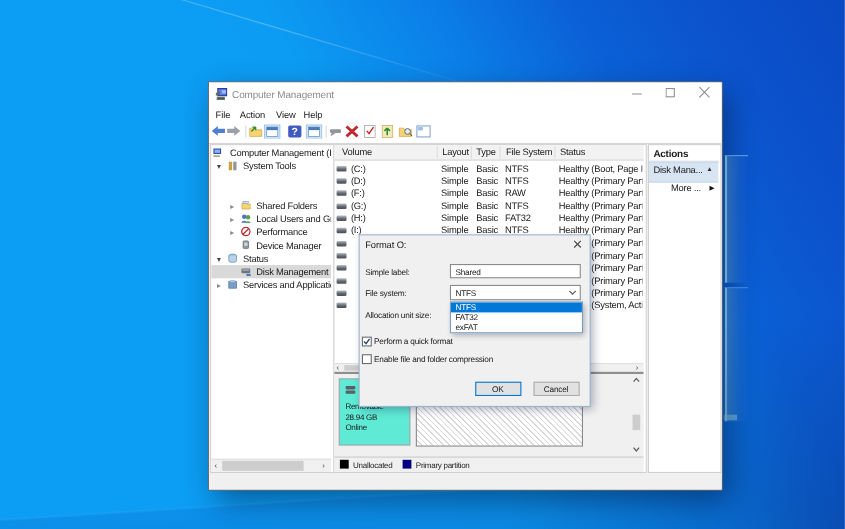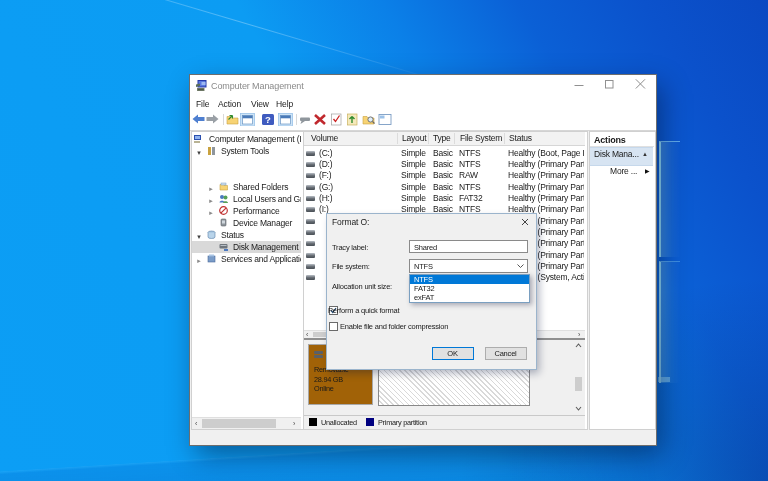--- a/index.html
+++ b/index.html
@@ -315,21 +315,21 @@
 
   <div class="ab sb" style="left:114px;top:255px;width:281px;height:7px">
     <div class="arr" style="left:2px;top:0">‹</div>
     <div class="sbthumb" style="left:9px;top:1px;width:120px;height:5px"></div>
     <div class="arr" style="left:274px;top:0">›</div>
   </div>
 
   <div class="ab" style="left:114px;top:263px;width:281px;height:1.5px;background:#8f8f8f"></div>
 
   <div class="ab" id="gpane"></div>
-  <div class="ab" style="left:118px;top:269px;width:63px;height:59px;background:#a16207;border:1px solid #a8a8a8;overflow:hidden">
+  <div class="ab" style="left:118px;top:269px;width:63px;height:59px;background:#5eead4;border:1px solid #a8a8a8;overflow:hidden">
     <svg class="ab" style="left:5px;top:6px" width="10" height="8">
         <rect x="0" y="0" width="9" height="3" rx="1" fill="#5a6068"></rect>
         <rect x="0" y="4" width="9" height="3" rx="1" fill="#5a6068"></rect>
       </svg>
     <div class="ab" style="left:5px;top:20px;font-size:7.3px;letter-spacing:-0.25px;line-height:9.7px">Removable<br>28.94 GB<br>Online</div>
   </div>
   <div class="ab" id="part"></div>
 
   <div class="ab" style="left:384px;top:266px;width:9px;height:72px;background:#f0f0f0">
     <svg style="position:absolute;left:1px;top:2px" width="7" height="5" viewBox="0 0 7 5">
@@ -355,21 +355,21 @@
   <div class="ab" style="left:404px;top:74px;font-size:8.5px;letter-spacing:-0.2px">Disk Mana...</div>
   <div class="ab" style="left:452px;top:76px;font-size:6px;color:#333">▲</div>
   <div class="ab" style="left:420px;top:91px;font-size:8.5px;letter-spacing:-0.2px">More ...</div>
   <div class="ab" style="left:455px;top:92px;font-size:6px;color:#111">▶</div>
 
   <div class="ab" id="dlg">
     <div class="ab" style="left:5px;top:3px;font-size:8.5px;letter-spacing:-0.1px">Format O:</div>
     <svg class="ab" style="left:194px;top:4px" width="8" height="8" viewBox="0 0 8 8">
         <path d="M1 1 L7 7 M7 1 L1 7" stroke="#444" stroke-width="1"></path>
       </svg>
-    <div class="lbl" style="top:29px">Tracy label:</div>
+    <div class="lbl" style="top:29px">Simple label:</div>
     <div class="inp" style="top:26px">
         <span style="position:absolute;left:4px;top:1.5px">Shared</span>
       </div>
     <div class="lbl" style="top:47.5px">File system:</div>
     <div class="inp" style="top:45px;height:12px">
         <span style="position:absolute;left:4px;top:2px">NTFS</span>
       <svg style="position:absolute;right:3px;top:4px" width="7" height="5" viewBox="0 0 7 5">
           <path d="M0.5 0.5 L3.5 3.5 L6.5 0.5" stroke="#555" fill="none" stroke-width="1"></path>
         </svg>
     </div>
@@ -379,19 +379,19 @@
           <span style="position:absolute;left:4px;top:0.5px">NTFS</span>
         </div>
       <div style="position:absolute;left:4px;top:9.5px">FAT32</div>
       <div style="position:absolute;left:4px;top:18px">exFAT</div>
     </div>
     <div class="cb" style="top:92px">
       <svg style="position:absolute;left:0;top:0" width="7" height="7" viewBox="0 0 7 7">
           <path d="M1 3.5 L2.8 5.5 L6 1" stroke="#20476e" stroke-width="1.2" fill="none"></path>
         </svg>
     </div>
-    <div class="lbl" style="left:1px;top:91.5px">Perform a quick format</div>
+    <div class="lbl" style="left:13px;top:91.5px">Perform a quick format</div>
     <div class="cb" style="top:108px"></div>
     <div class="lbl" style="left:13px;top:107.5px">Enable file and folder compression</div>
     <div class="btn" style="left:104.5px;border-color:#0078d7">OK</div>
     <div class="btn" style="left:157.5px">Cancel</div>
   </div>
 </div>
 
 </body></html>

